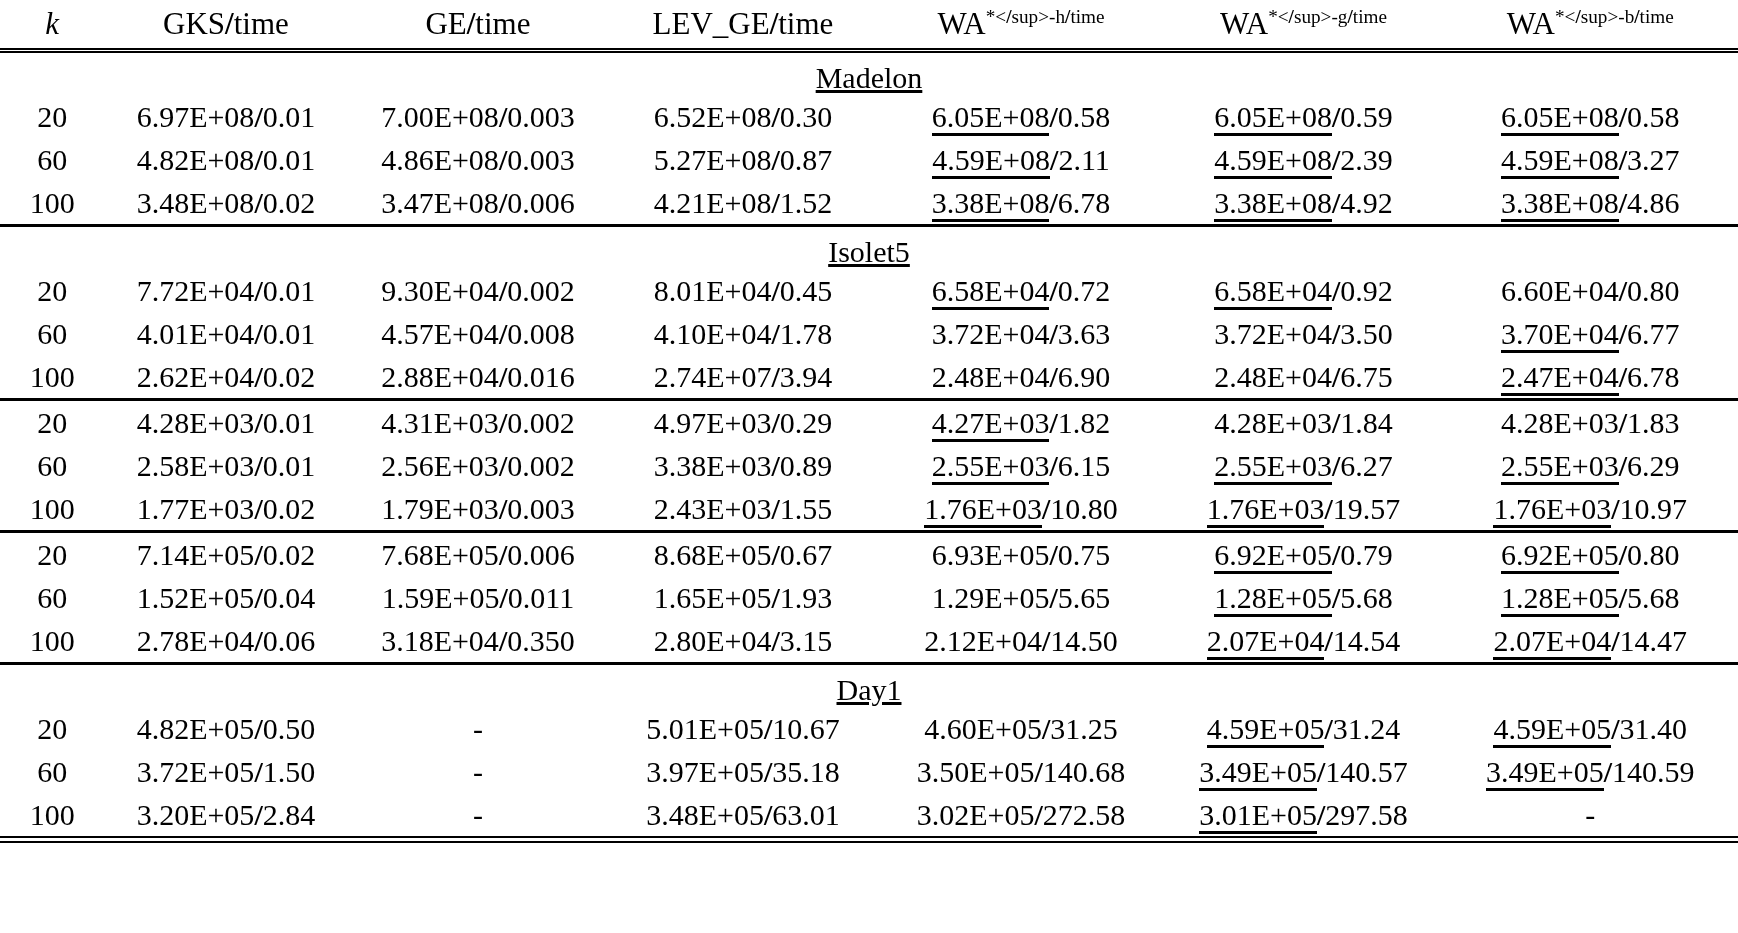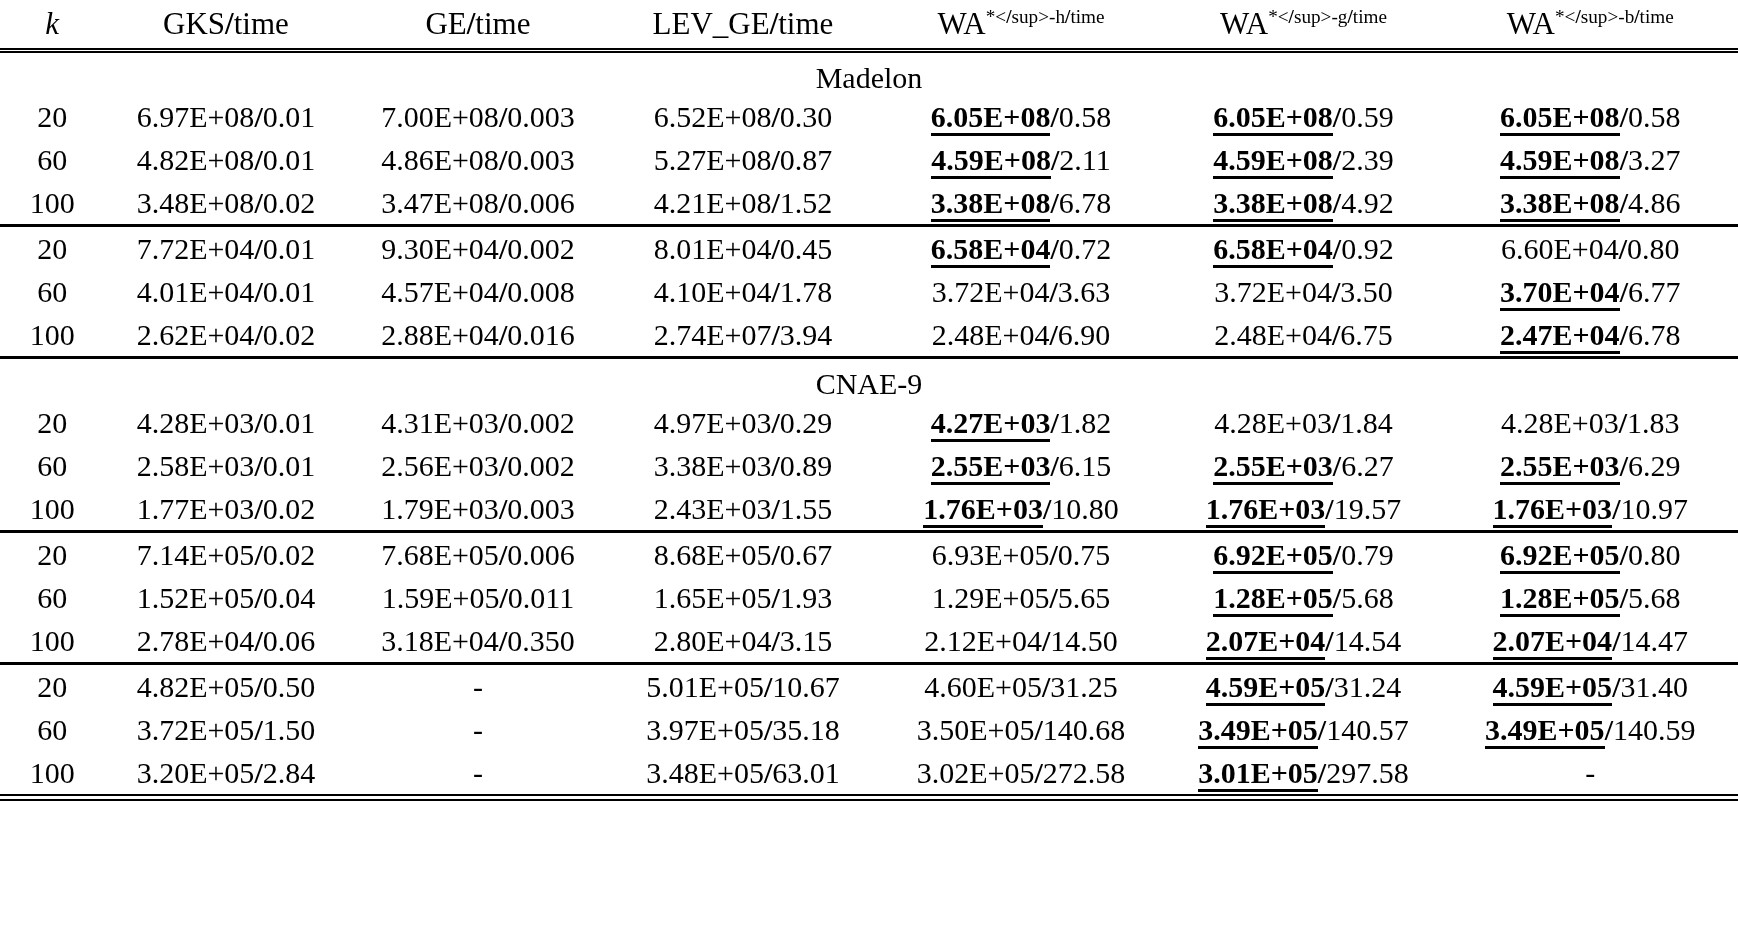--- a/index.html
+++ b/index.html
@@ -29,23 +29,23 @@
   }
   thead th:first-child { font-style: italic; }
   tbody + tbody { border-top: 3px solid #000; }
   td {
     text-align: center;
     font-size: 30px;
     line-height: 33px;
     padding: 5px 0;
     white-space: nowrap;
   }
-  tr.dataset-row td { padding: 8px 0 1px; }
+  tr.dataset-row td { padding: 8px 0 1px; text-decoration: underline; }
   .slash { font-weight: 700; }
-  .best { font-weight: 700; border-bottom: 3px solid #000; }
+  .best { font-weight: 400; border-bottom: 3px solid #000; }
   sup { font-size: 62%; vertical-align: super; line-height: 0; }
 </style>
 </head>
 <body>
 
 <table data-name="results-table">
   <colgroup>
     <col style="width:6%">
     <col style="width:14%">
     <col style="width:15%">
@@ -91,20 +91,23 @@
         <td data-name="k-value-cell">100</td>
         <td data-name="result-cell"><span data-name="score-value" class="score">3.48E+08</span><span data-name="slash-separator" class="slash">/</span><span data-name="time-value">0.02</span></td>
         <td data-name="result-cell"><span data-name="score-value" class="score">3.47E+08</span><span data-name="slash-separator" class="slash">/</span><span data-name="time-value">0.006</span></td>
         <td data-name="result-cell"><span data-name="score-value" class="score">4.21E+08</span><span data-name="slash-separator" class="slash">/</span><span data-name="time-value">1.52</span></td>
         <td data-name="result-cell"><span data-name="best-score-value" class="score best">3.38E+08</span><span data-name="slash-separator" class="slash">/</span><span data-name="time-value">6.78</span></td>
         <td data-name="result-cell"><span data-name="best-score-value" class="score best">3.38E+08</span><span data-name="slash-separator" class="slash">/</span><span data-name="time-value">4.92</span></td>
         <td data-name="result-cell"><span data-name="best-score-value" class="score best">3.38E+08</span><span data-name="slash-separator" class="slash">/</span><span data-name="time-value">4.86</span></td>
       </tr>
     </tbody>
     <tbody data-name="dataset-section">
+      <tr data-name="dataset-title-row" class="dataset-row">
+        <td data-name="dataset-title" colspan="7">Isolet5</td>
+      </tr>
       <tr data-name="table-row">
         <td data-name="k-value-cell">20</td>
         <td data-name="result-cell"><span data-name="score-value" class="score">7.72E+04</span><span data-name="slash-separator" class="slash">/</span><span data-name="time-value">0.01</span></td>
         <td data-name="result-cell"><span data-name="score-value" class="score">9.30E+04</span><span data-name="slash-separator" class="slash">/</span><span data-name="time-value">0.002</span></td>
         <td data-name="result-cell"><span data-name="score-value" class="score">8.01E+04</span><span data-name="slash-separator" class="slash">/</span><span data-name="time-value">0.45</span></td>
         <td data-name="result-cell"><span data-name="best-score-value" class="score best">6.58E+04</span><span data-name="slash-separator" class="slash">/</span><span data-name="time-value">0.72</span></td>
         <td data-name="result-cell"><span data-name="best-score-value" class="score best">6.58E+04</span><span data-name="slash-separator" class="slash">/</span><span data-name="time-value">0.92</span></td>
         <td data-name="result-cell"><span data-name="score-value" class="score">6.60E+04</span><span data-name="slash-separator" class="slash">/</span><span data-name="time-value">0.80</span></td>
       </tr>
       <tr data-name="table-row">
@@ -120,23 +123,20 @@
         <td data-name="k-value-cell">100</td>
         <td data-name="result-cell"><span data-name="score-value" class="score">2.62E+04</span><span data-name="slash-separator" class="slash">/</span><span data-name="time-value">0.02</span></td>
         <td data-name="result-cell"><span data-name="score-value" class="score">2.88E+04</span><span data-name="slash-separator" class="slash">/</span><span data-name="time-value">0.016</span></td>
         <td data-name="result-cell"><span data-name="score-value" class="score">2.74E+07</span><span data-name="slash-separator" class="slash">/</span><span data-name="time-value">3.94</span></td>
         <td data-name="result-cell"><span data-name="score-value" class="score">2.48E+04</span><span data-name="slash-separator" class="slash">/</span><span data-name="time-value">6.90</span></td>
         <td data-name="result-cell"><span data-name="score-value" class="score">2.48E+04</span><span data-name="slash-separator" class="slash">/</span><span data-name="time-value">6.75</span></td>
         <td data-name="result-cell"><span data-name="best-score-value" class="score best">2.47E+04</span><span data-name="slash-separator" class="slash">/</span><span data-name="time-value">6.78</span></td>
       </tr>
     </tbody>
     <tbody data-name="dataset-section">
-      <tr data-name="dataset-title-row" class="dataset-row">
-        <td data-name="dataset-title" colspan="7">CNAE-9</td>
-      </tr>
       <tr data-name="table-row">
         <td data-name="k-value-cell">20</td>
         <td data-name="result-cell"><span data-name="score-value" class="score">4.28E+03</span><span data-name="slash-separator" class="slash">/</span><span data-name="time-value">0.01</span></td>
         <td data-name="result-cell"><span data-name="score-value" class="score">4.31E+03</span><span data-name="slash-separator" class="slash">/</span><span data-name="time-value">0.002</span></td>
         <td data-name="result-cell"><span data-name="score-value" class="score">4.97E+03</span><span data-name="slash-separator" class="slash">/</span><span data-name="time-value">0.29</span></td>
         <td data-name="result-cell"><span data-name="best-score-value" class="score best">4.27E+03</span><span data-name="slash-separator" class="slash">/</span><span data-name="time-value">1.82</span></td>
         <td data-name="result-cell"><span data-name="score-value" class="score">4.28E+03</span><span data-name="slash-separator" class="slash">/</span><span data-name="time-value">1.84</span></td>
         <td data-name="result-cell"><span data-name="score-value" class="score">4.28E+03</span><span data-name="slash-separator" class="slash">/</span><span data-name="time-value">1.83</span></td>
       </tr>
       <tr data-name="table-row">
@@ -181,20 +181,23 @@
         <td data-name="k-value-cell">100</td>
         <td data-name="result-cell"><span data-name="score-value" class="score">2.78E+04</span><span data-name="slash-separator" class="slash">/</span><span data-name="time-value">0.06</span></td>
         <td data-name="result-cell"><span data-name="score-value" class="score">3.18E+04</span><span data-name="slash-separator" class="slash">/</span><span data-name="time-value">0.350</span></td>
         <td data-name="result-cell"><span data-name="score-value" class="score">2.80E+04</span><span data-name="slash-separator" class="slash">/</span><span data-name="time-value">3.15</span></td>
         <td data-name="result-cell"><span data-name="score-value" class="score">2.12E+04</span><span data-name="slash-separator" class="slash">/</span><span data-name="time-value">14.50</span></td>
         <td data-name="result-cell"><span data-name="best-score-value" class="score best">2.07E+04</span><span data-name="slash-separator" class="slash">/</span><span data-name="time-value">14.54</span></td>
         <td data-name="result-cell"><span data-name="best-score-value" class="score best">2.07E+04</span><span data-name="slash-separator" class="slash">/</span><span data-name="time-value">14.47</span></td>
       </tr>
     </tbody>
     <tbody data-name="dataset-section">
+      <tr data-name="dataset-title-row" class="dataset-row">
+        <td data-name="dataset-title" colspan="7">Day1</td>
+      </tr>
       <tr data-name="table-row">
         <td data-name="k-value-cell">20</td>
         <td data-name="result-cell"><span data-name="score-value" class="score">4.82E+05</span><span data-name="slash-separator" class="slash">/</span><span data-name="time-value">0.50</span></td>
         <td data-name="result-cell">-</td>
         <td data-name="result-cell"><span data-name="score-value" class="score">5.01E+05</span><span data-name="slash-separator" class="slash">/</span><span data-name="time-value">10.67</span></td>
         <td data-name="result-cell"><span data-name="score-value" class="score">4.60E+05</span><span data-name="slash-separator" class="slash">/</span><span data-name="time-value">31.25</span></td>
         <td data-name="result-cell"><span data-name="best-score-value" class="score best">4.59E+05</span><span data-name="slash-separator" class="slash">/</span><span data-name="time-value">31.24</span></td>
         <td data-name="result-cell"><span data-name="best-score-value" class="score best">4.59E+05</span><span data-name="slash-separator" class="slash">/</span><span data-name="time-value">31.40</span></td>
       </tr>
       <tr data-name="table-row">

